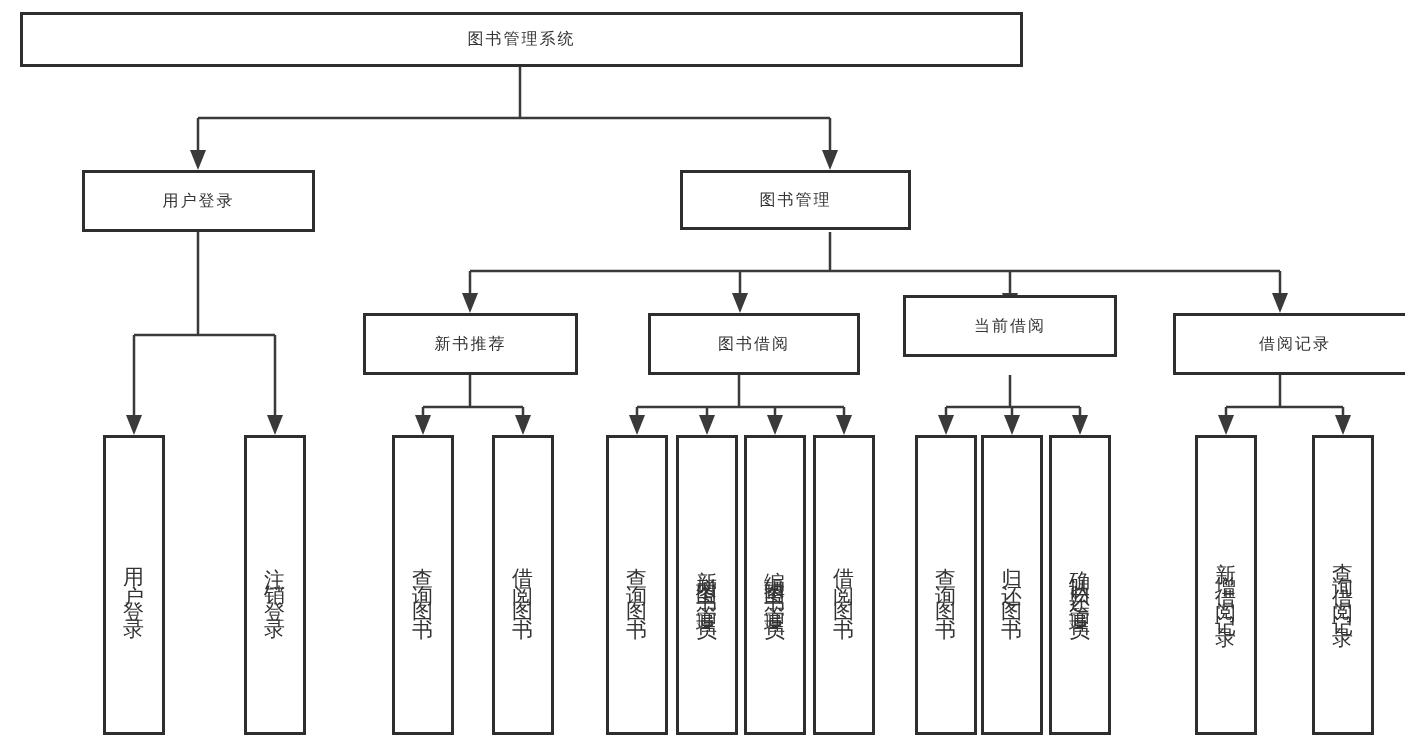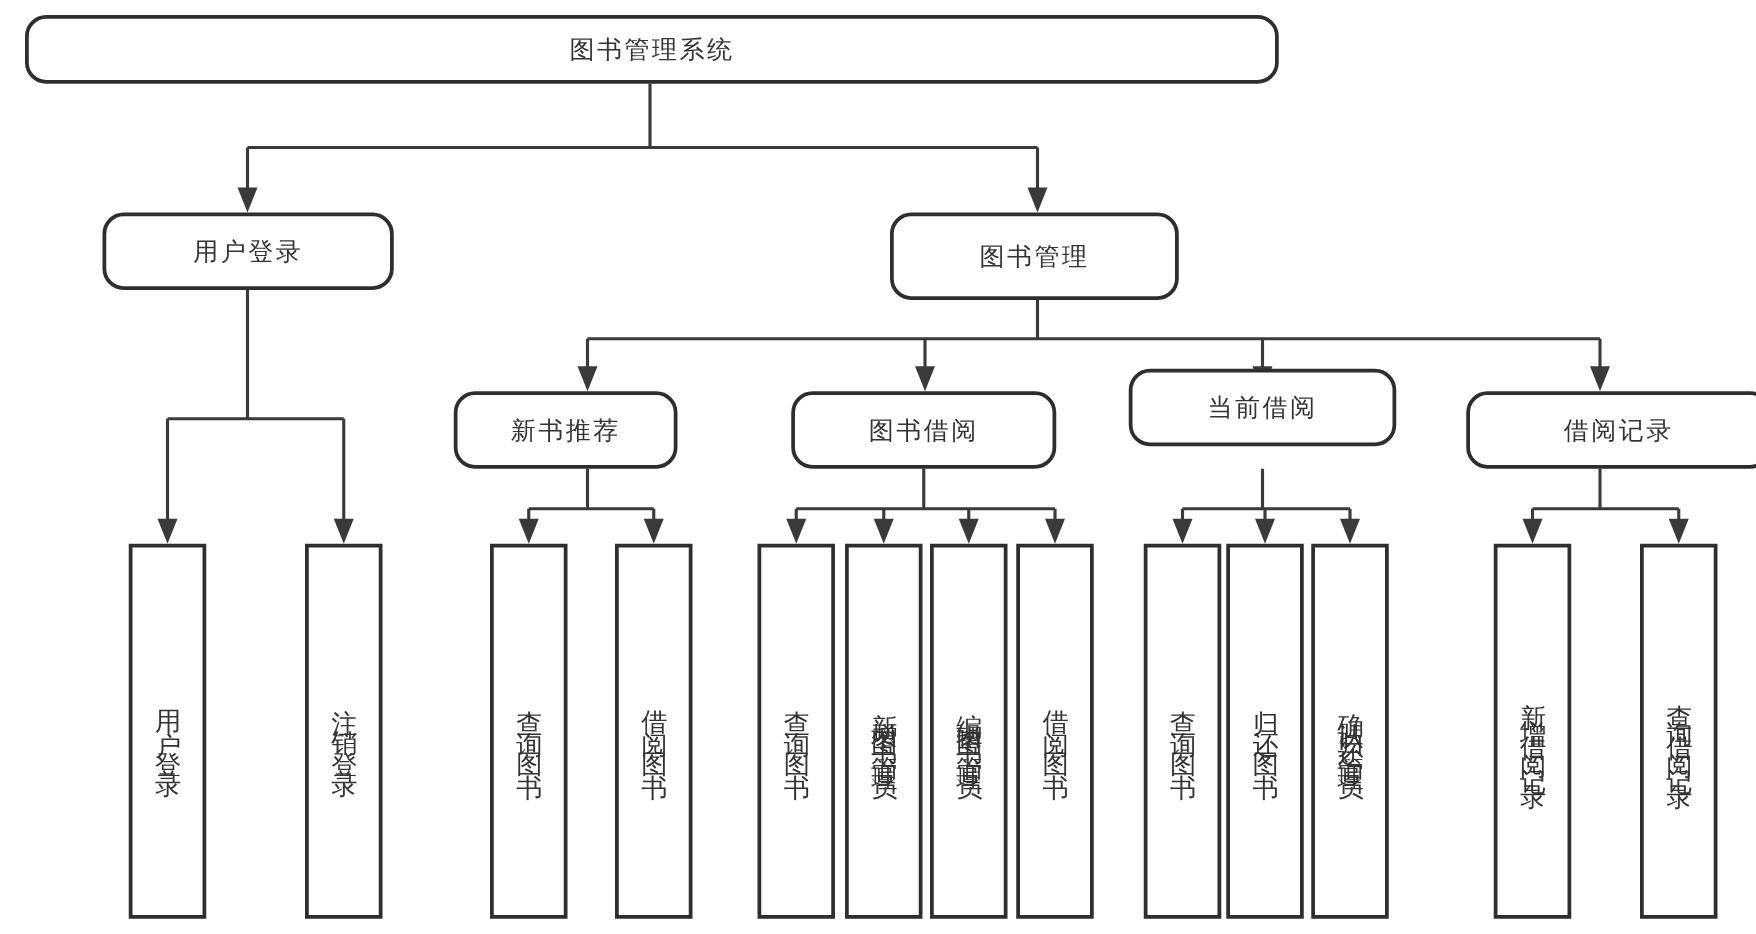--- a/index.html
+++ b/index.html
@@ -34,24 +34,23 @@
     box-sizing: border-box;
     background: #ffffff;
     border: 3px solid var(--box-border, #2e2e2e);
     color: var(--text, #333333);
     display: flex;
     align-items: center;
     justify-content: center;
     text-align: center;
   }
   .h {
-    font-size: 20px;
+    font-size: 16px;
     letter-spacing: 2px;
     white-space: nowrap;
-    border-radius: 17px;
   }
   .v {
     writing-mode: vertical-rl;
     text-orientation: mixed;
     font-size: 21px;
     line-height: 1;
   }
   .len4 { letter-spacing: 17px; }
   .len6 { letter-spacing: 13px; }
   .len9 { letter-spacing: 7px; }
@@ -96,24 +95,24 @@
     <polygon class="arrowhead" points="938,415 954,415 946,435"></polygon>
     <polygon class="arrowhead" points="1004,415 1020,415 1012,435"></polygon>
     <polygon class="arrowhead" points="1072,415 1088,415 1080,435"></polygon>
     <polygon class="arrowhead" points="1218,415 1234,415 1226,435"></polygon>
     <polygon class="arrowhead" points="1335,415 1351,415 1343,435"></polygon>
   </svg>
 
   <div class="node h" style="left:20px; top:12px; width:1003px; height:55px;">图书管理系统</div>
 
   <div class="node h" style="left:82px; top:170px; width:233px; height:62px;">用户登录</div>
-  <div class="node h" style="left:712px; top:170px; width:231px; height:70px;">图书管理</div>
+  <div class="node h" style="left:680px; top:170px; width:231px; height:60px;">图书管理</div>
 
-  <div class="node h" style="left:363px; top:313px; width:179px; height:62px;text-align:center;">新书推荐</div>
-  <div class="node h" style="left:633px; top:313px; width:212px; height:62px;">图书借阅</div>
+  <div class="node h" style="left:363px; top:313px; width:215px; height:62px;text-align:center;">新书推荐</div>
+  <div class="node h" style="left:648px; top:313px; width:212px; height:62px;">图书借阅</div>
   <div class="node h" style="left:903px; top:295px; width:214px; height:62px;">当前借阅</div>
   <div class="node h" style="left:1173px; top:313px; width:244px; height:62px;">借阅记录</div>
 
   <div class="node v len4" style="left:103px; top:435px; width:62px; height:300px;">用户登录</div>
   <div class="node v len4" style="left:244px; top:435px; width:62px; height:300px;">注销登录</div>
 
   <div class="node v len4" style="left:392px; top:435px; width:62px; height:300px;">查询图书</div>
   <div class="node v len4" style="left:492px; top:435px; width:62px; height:300px;">借阅图书</div>
 
   <div class="node v len4" style="left:606px; top:435px; width:62px; height:300px;">查询图书</div>

